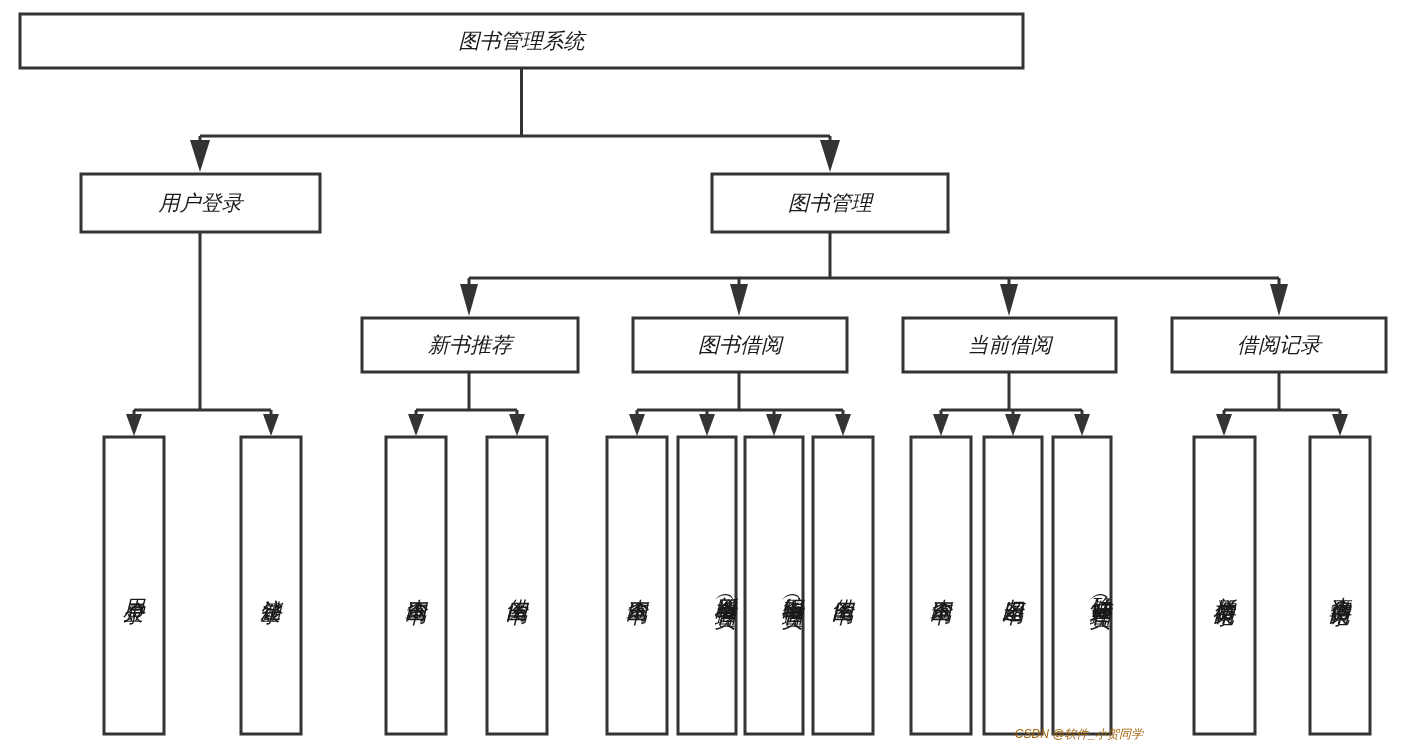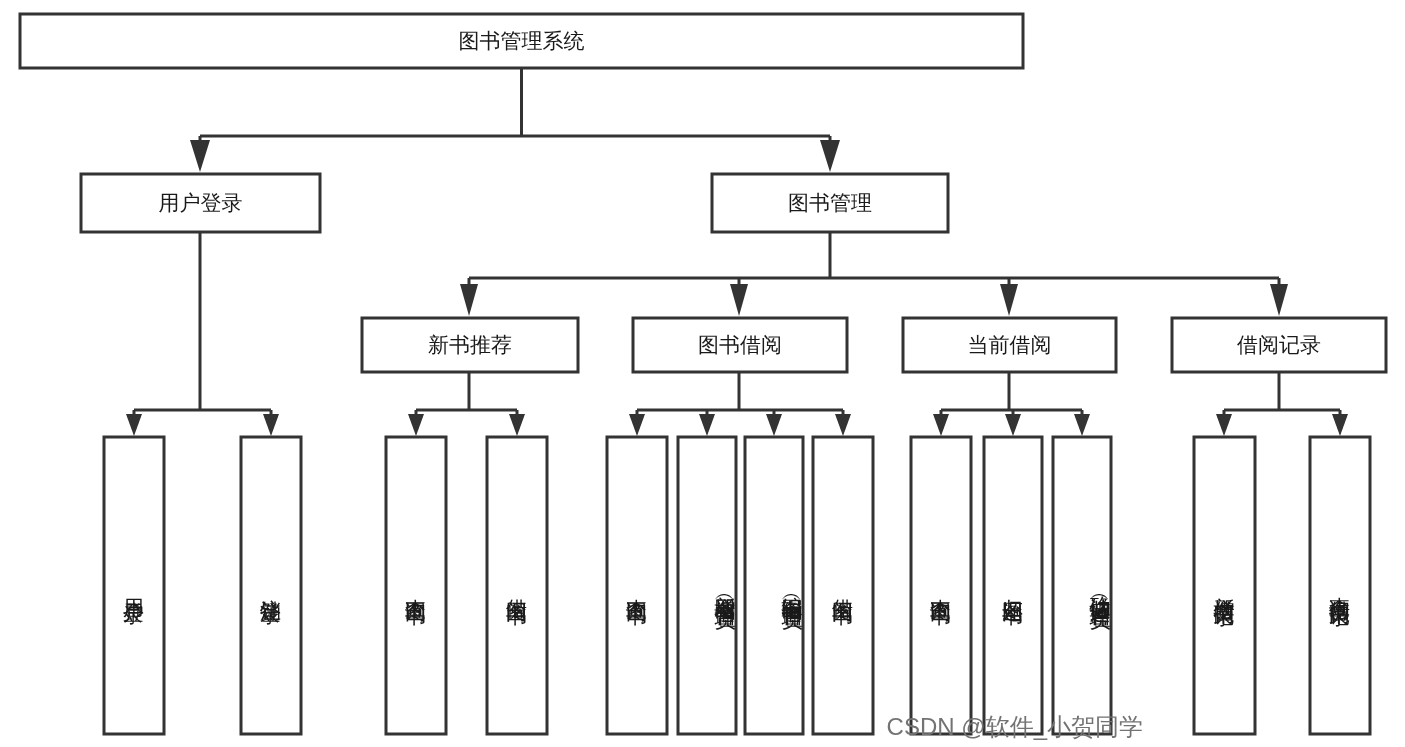--- a/index.html
+++ b/index.html
@@ -11,20 +11,21 @@
     width: 1405px;
     height: 747px;
     font-family: "Liberation Sans", "DejaVu Sans", sans-serif;
     overflow: hidden;
     position: relative;
   }
   #diagram-root {
     position: relative;
     width: 1153px;
     height: 747px;
+    font-style: italic;
   }
   svg.flow {
     position: absolute;
     top: 0;
     left: 0;
     width: 1405px;
     height: 747px;
     display: block;
   }
   .node-rect {
@@ -65,22 +66,22 @@
     pointer-events: none;
   }
   .leaf-label.center-v {
     align-items: center;
   }
   .watermark {
     position: absolute;
     right: 10px;
     bottom: 4px;
     font-family: "Liberation Sans", "DejaVu Sans", sans-serif;
-    font-size: 24px;
-    color: #737373;
+    font-size: 12px;
+    color: #a16207;
     white-space: nowrap;
     user-select: none;
   }
 </style>
 </head>
 <body>
 
 <div id="diagram-root">
 
   <svg class="flow" viewBox="0 0 1405 747">

